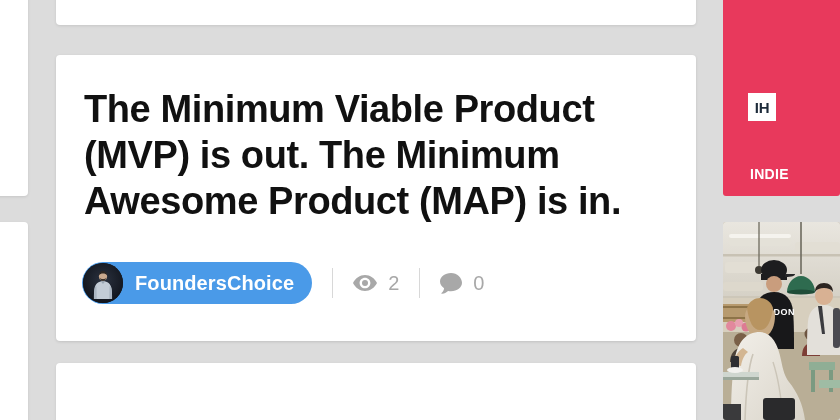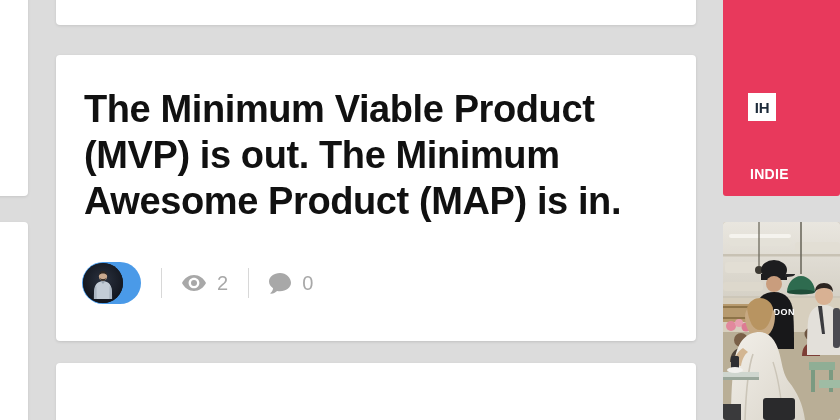--- a/index.html
+++ b/index.html
@@ -220,20 +220,21 @@
 
           <path d="M16.6 14.6c.5 2.2 1.8 3.4 3.4 3.4s2.9-1.2 3.4-3.4c-.5 1-1.9 1.5-3.4 1.5s-2.9-.5-3.4-1.5z" fill="#3a312a"></path>
 
           <path d="M20 18.2c-4.6 0-7.6 2.6-8.4 6.6-.6 3.1-.7 7.2-.7 11.2h18.2c0-4 0-8.1-.7-11.2-.8-4-3.8-6.6-8.4-6.6z" fill="#c3ccd6"></path>
 
           <path d="M12.2 23.4c-.9 2.6-1.1 7.1-1.2 12.6h2.8c-.2-5.3-.2-9.4-.4-12.9zM27.8 23.4c.9 2.6 1.1 7.1 1.2 12.6h-2.8c.2-5.3.2-9.4.4-12.9z" fill="#aab5c1"></path>
 
           <path d="M17.9 18.4l2.1 2.6 2.1-2.6-2.1-.6z" fill="#9aa6b2"></path>
         </svg>
       </span>
+      <span id="author-name">FoundersChoice</span>
     </div>
 
     <div class="meta-divider"></div>
 
     <div class="stat">
       <span>
         <svg width="24" height="16" viewBox="0 0 24 16" aria-hidden="true">
           <path d="M12 0C6.9 0 2.5 3.2 0 8c2.5 4.8 6.9 8 12 8s9.5-3.2 12-8c-2.5-4.8-6.9-8-12-8zm0 13.3c-3 0-5.4-2.4-5.4-5.3S9 2.7 12 2.7s5.4 2.4 5.4 5.3-2.4 5.3-5.4 5.3z"></path>
           <circle cx="12" cy="8" r="3"></circle>
         </svg>

